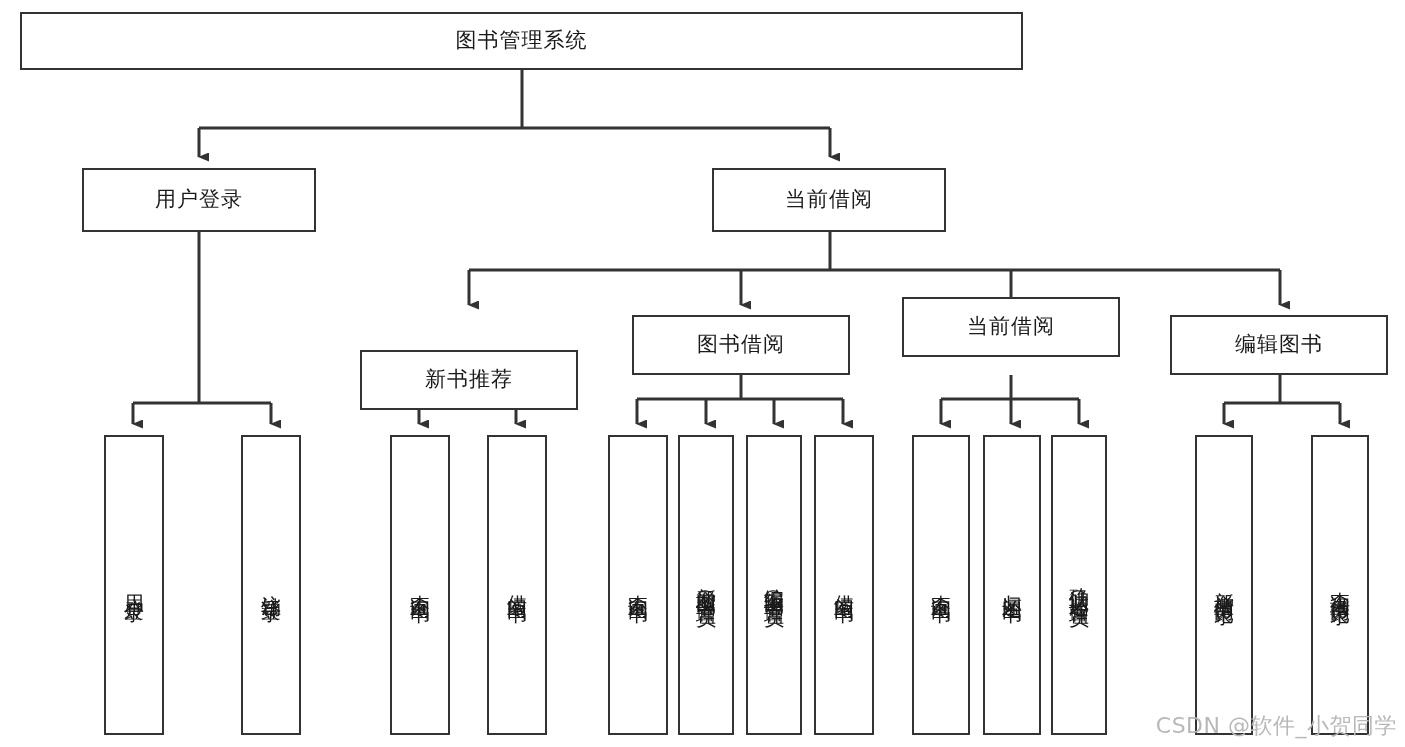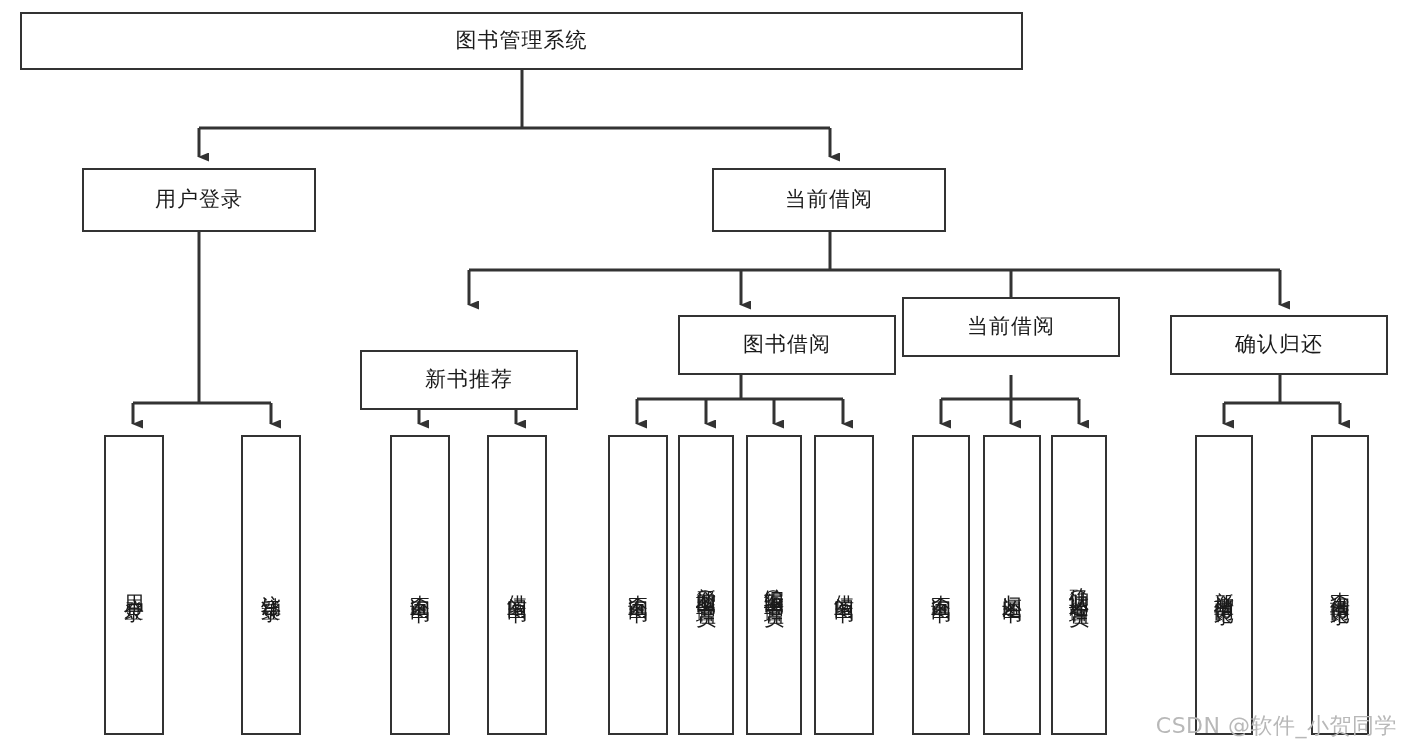--- a/index.html
+++ b/index.html
@@ -130,28 +130,28 @@
   <div class="node h" style="left:82px; top:168px; width:234px; height:64px;">
     <span>用户登录</span>
   </div>
   <div class="node h" style="left:712px; top:168px; width:234px; height:64px;">
     <span>当前借阅</span>
   </div>
 
   <div class="node h" style="left:360px; top:315px; width:218px; height:60px;margin-top:35px;">
     <span>新书推荐</span>
   </div>
-  <div class="node h" style="left:632px; top:315px; width:218px; height:60px;margin-left:46px;">
+  <div class="node h" style="left:632px; top:315px; width:218px; height:60px;">
     <span>图书借阅</span>
   </div>
   <div class="node h" style="left:902px; top:297px; width:218px; height:60px;">
     <span>当前借阅</span>
   </div>
   <div class="node h" style="left:1170px; top:315px; width:218px; height:60px;">
-    <span>确认归还</span>
+    <span>编辑图书</span>
   </div>
 
   <div class="node v" style="left:104px; top:435px; width:60px; height:300px;">
     <span>用户登录</span>
   </div>
   <div class="node v" style="left:241px; top:435px; width:60px; height:300px;">
     <span>注销登录</span>
   </div>
 
   <div class="node v" style="left:390px; top:435px; width:60px; height:300px;">

